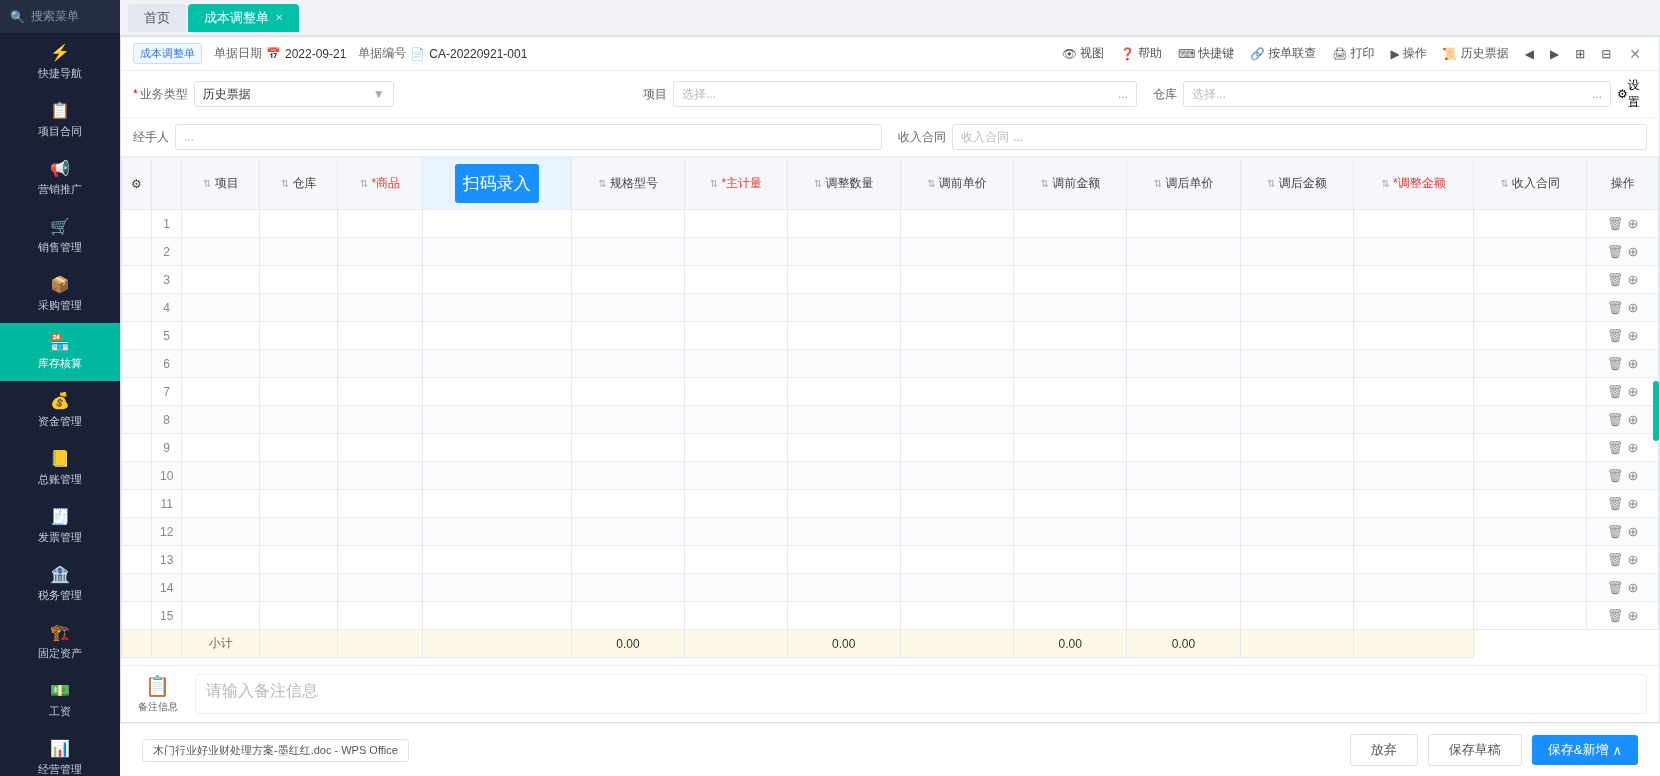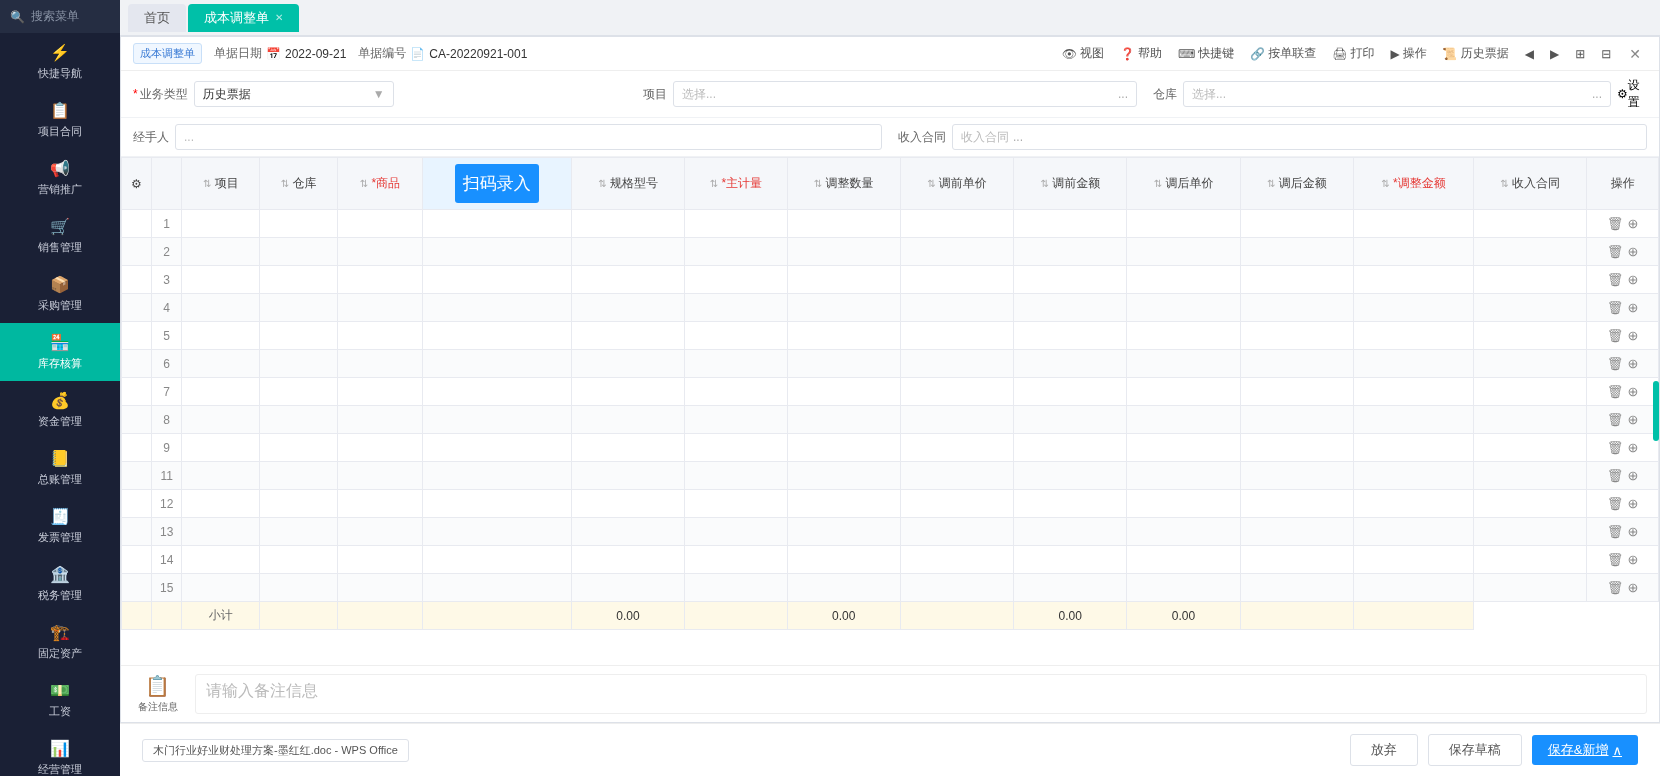--- a/index.html
+++ b/index.html
@@ -329,21 +329,20 @@
       background: #1890ff;
       color: #fff;
       border: none;
       padding: 6px 16px;
       border-radius: 3px;
       cursor: pointer;
       font-size: 13px;
       display: flex;
       align-items: center;
       gap: 4px;
-      text-decoration: underline;
     }
 
     
     .right-indicator {
       position: absolute;
       right: 0;
       top: 50%;
       transform: translateY(-50%);
       width: 6px;
       background: #00c0a8;
@@ -772,20 +771,43 @@
     <td></td>
     <td>
       <div class="action-icons">
         <span class="action-icon">🗑</span>
         <span class="action-icon">⊕</span>
       </div>
     </td>
   </tr>
             <tr>
     <td></td>
+    <td class="row-num">10</td>
+    <td></td>
+    <td></td>
+    <td></td>
+    <td></td>
+    <td></td>
+    <td></td>
+    <td></td>
+    <td></td>
+    <td></td>
+    <td></td>
+    <td></td>
+    <td></td>
+    <td></td>
+    <td>
+      <div class="action-icons">
+        <span class="action-icon">🗑</span>
+        <span class="action-icon">⊕</span>
+      </div>
+    </td>
+  </tr>
+            <tr>
+    <td></td>
     <td class="row-num">11</td>
     <td></td>
     <td></td>
     <td></td>
     <td></td>
     <td></td>
     <td></td>
     <td></td>
     <td></td>
     <td></td>

